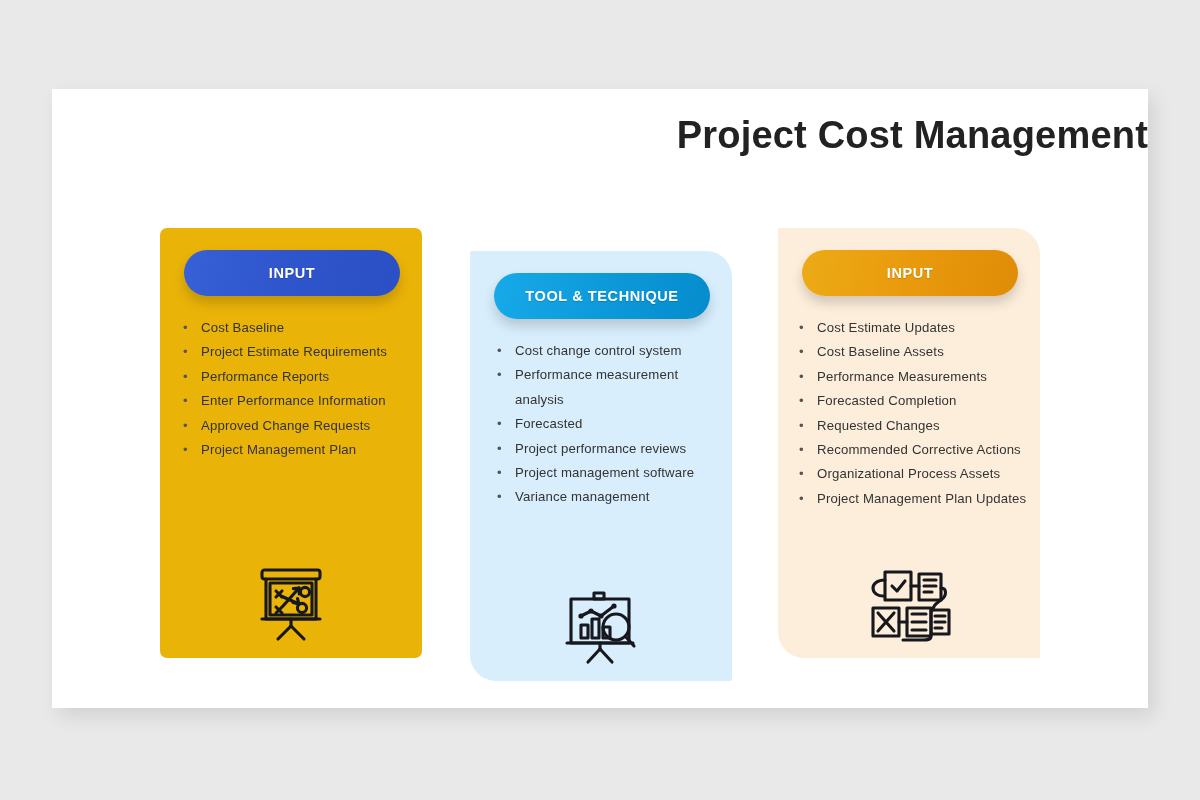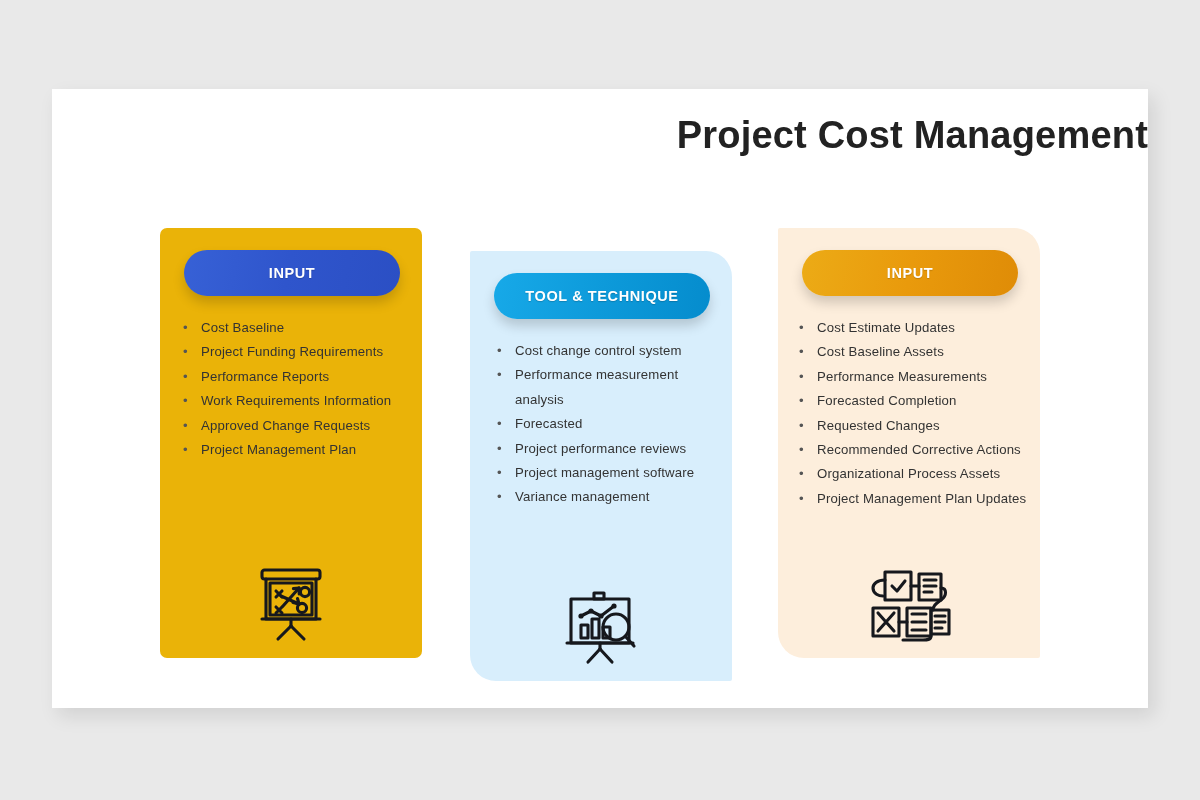--- a/index.html
+++ b/index.html
@@ -120,29 +120,29 @@
         <div class="pill p1">
           <span>INPUT</span>
         </div>
         <div class="bullets">
           <div class="bullet">
             <span class="dot">•</span>
             <span>Cost Baseline</span>
           </div>
           <div class="bullet">
             <span class="dot">•</span>
-            <span>Project Funding Requirements</span>
+            <span>Project Estimate Requirements</span>
           </div>
           <div class="bullet">
             <span class="dot">•</span>
             <span>Performance Reports</span>
           </div>
           <div class="bullet">
             <span class="dot">•</span>
-            <span>Work Requirements Information</span>
+            <span>Enter Performance Information</span>
           </div>
           <div class="bullet">
             <span class="dot">•</span>
             <span>Approved Change Requests</span>
           </div>
           <div class="bullet">
             <span class="dot">•</span>
             <span>Project Management Plan</span>
           </div>
         </div>

